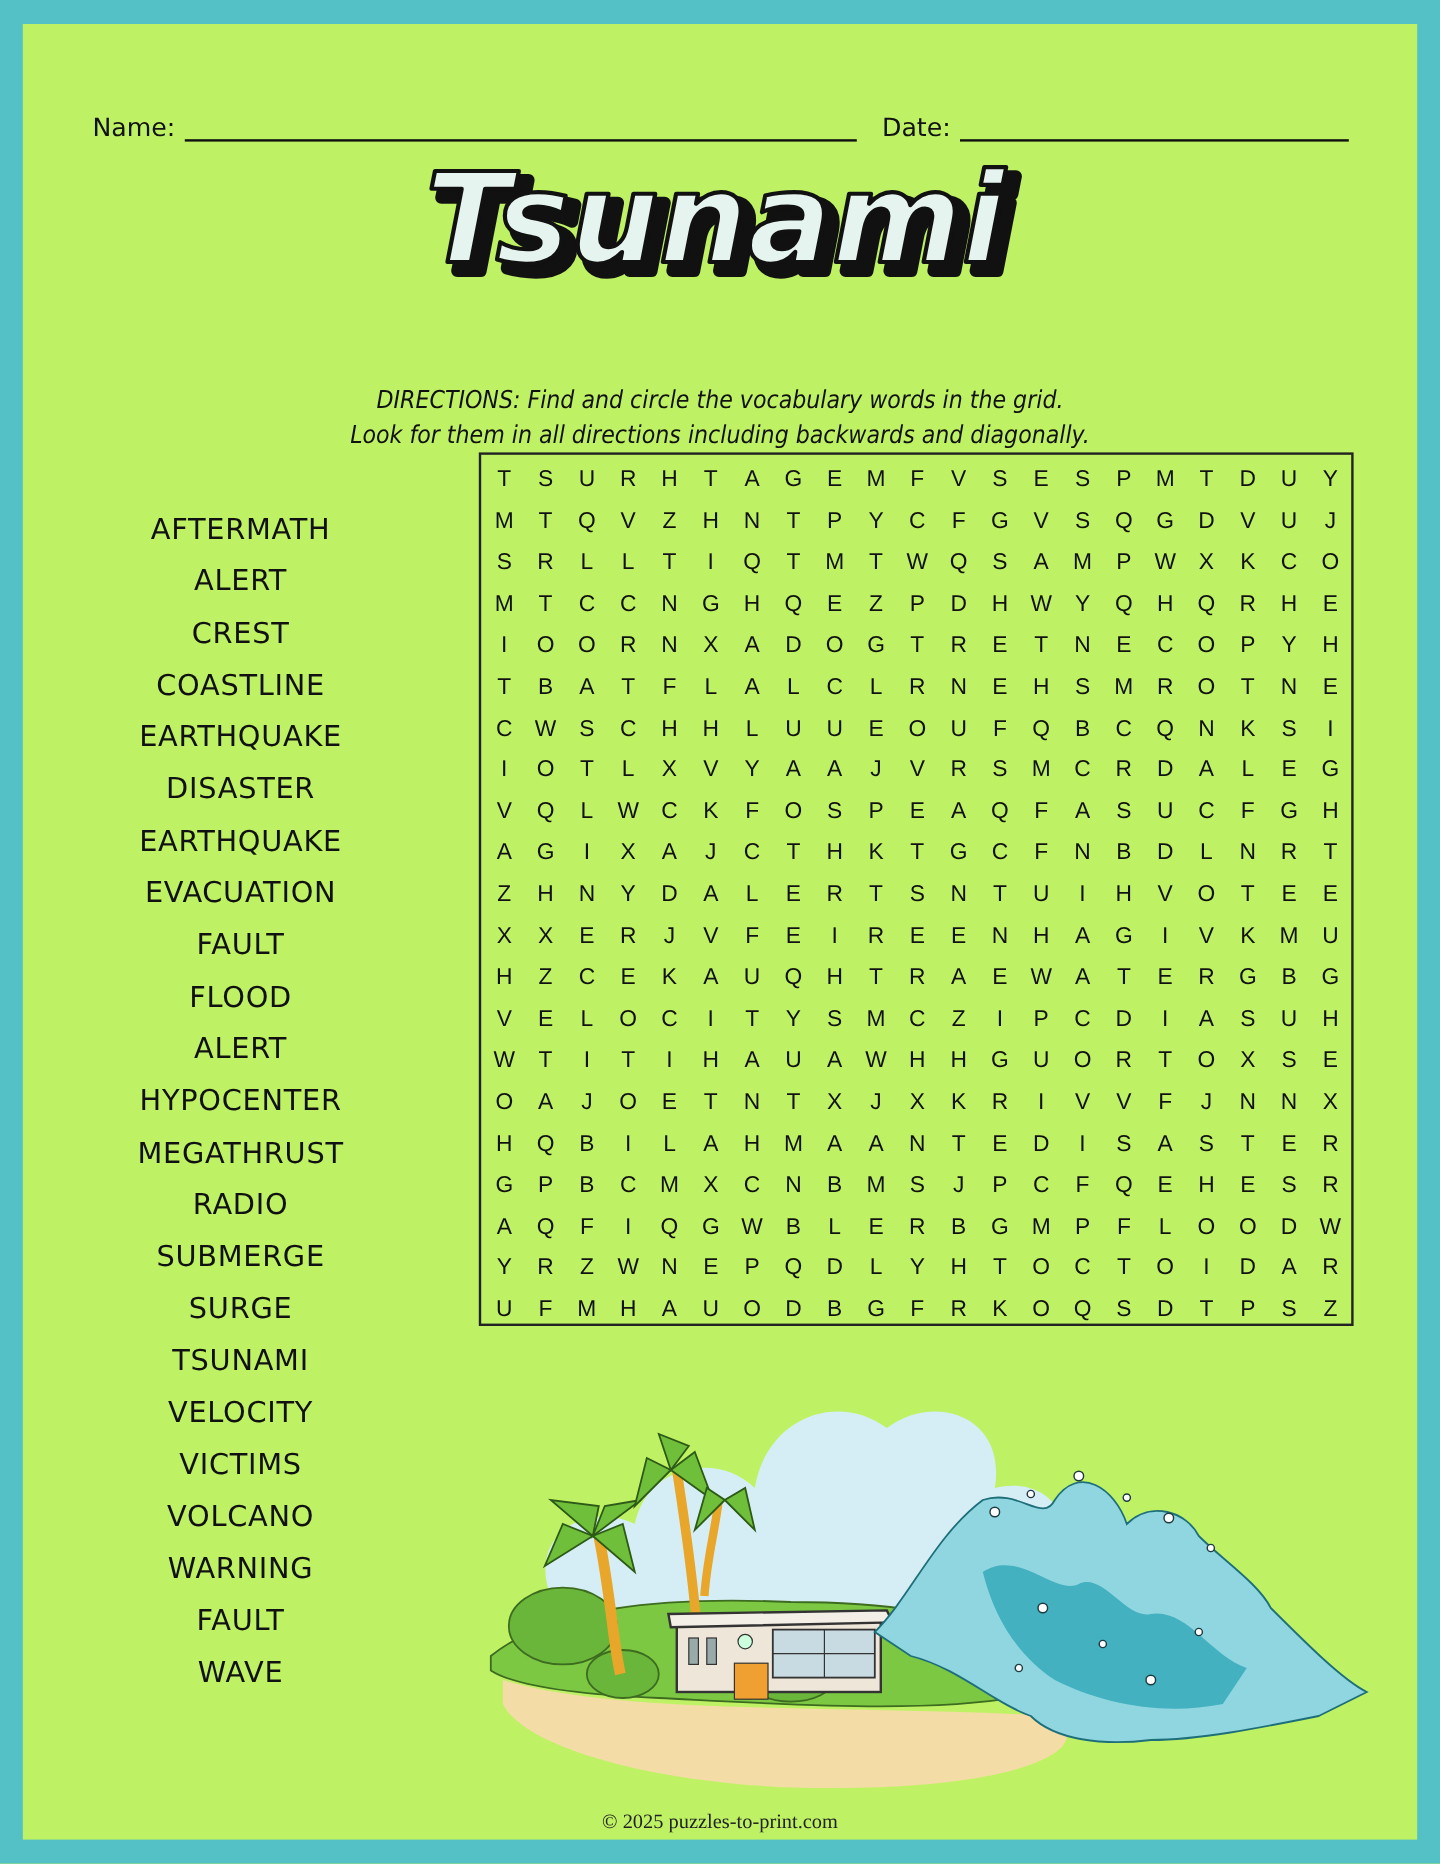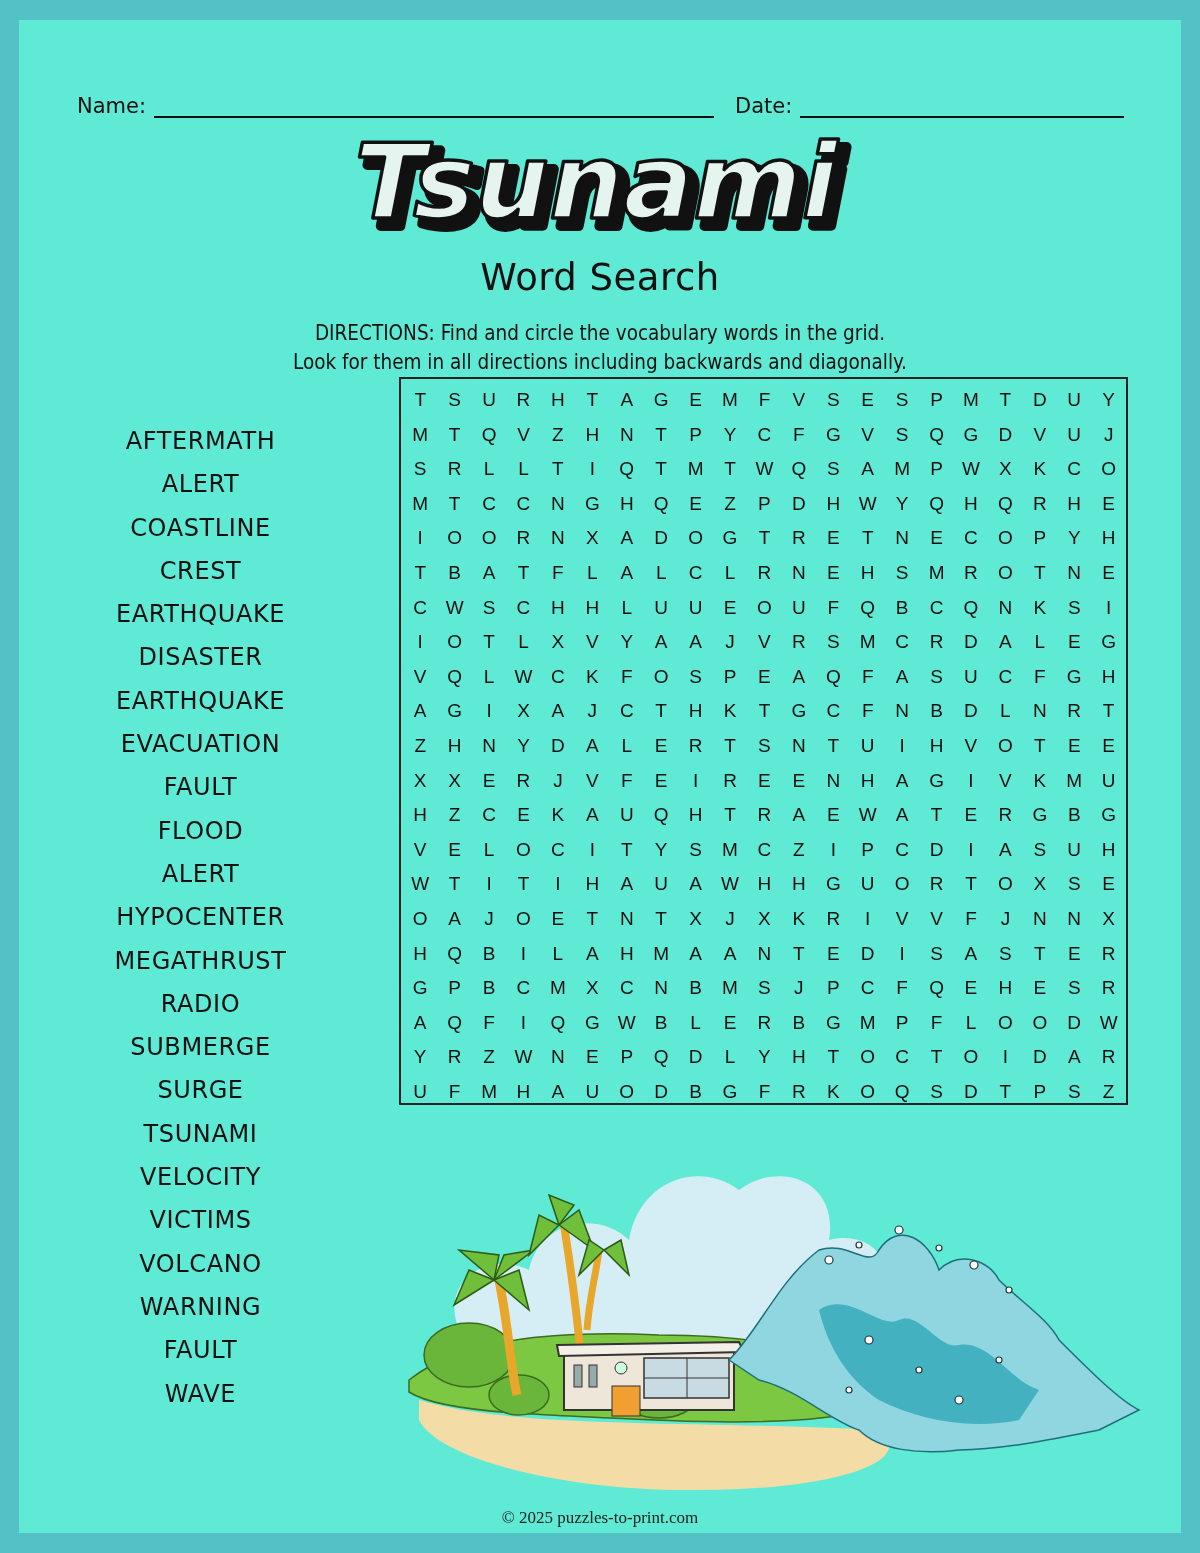--- a/index.html
+++ b/index.html
@@ -7,21 +7,21 @@
     width: 1200px; height: 1553px;
     background: #53c1c5;
     position: relative;
     overflow: hidden;
     font-family: "DejaVu Sans", sans-serif;
   }
   .page {
     position: absolute;
     left: 19px; top: 20px;
     width: 1162px; height: 1513px;
-    background: #5eead4;
+    background: #bef264;
   }
   .hdr-row {
     position: absolute; top: 62px; height: 36px;
     font-family: "DejaVu Sans", sans-serif;
     font-size: 21px; color: #111;
     display: flex; align-items: flex-end;
   }
   .hdr-name { left: 58px; }
   .hdr-date { left: 716px; }
   .hdr-line {
@@ -36,21 +36,21 @@
   .subtitle {
     position: absolute; left: 0; right: 0; top: 236px;
     text-align: center; font-size: 37px; color: #111;
     font-family: "DejaVu Sans", sans-serif; letter-spacing: 0.5px;
   }
   .directions {
     position: absolute; left: 0; right: 0; top: 299px;
     text-align: center; font-size: 20.5px; line-height: 29px; color: #111;
     font-family: "DejaVu Sans Condensed", "DejaVu Sans", sans-serif;
   }
-  .directions div { white-space: nowrap; }
+  .directions div { white-space: nowrap; font-style: italic; }
   .word-list {
     position: absolute; left: 80px; width: 203px; top: 400px;
     list-style: none; margin: 0; padding: 0;
   }
   .word-list li {
     height: 43.3px; line-height: 43.3px;
     text-align: center; font-size: 24px; color: #111;
     letter-spacing: 0.6px;
   }
   .grid {
@@ -89,32 +89,31 @@
     <span>Date:</span>
     <span class="hdr-line" style="width:324px"></span>
   </div>
 
   <div class="title-wrap">
     <svg class="title-svg" width="520" height="130" viewBox="0 0 520 130">
       <text id="title-shadow" x="264" y="108" text-anchor="middle" font-family="DejaVu Sans, sans-serif" font-weight="bold" font-style="italic" font-size="104" fill="#111" stroke="#111" stroke-width="10" stroke-linejoin="round">Tsunami</text>
       <text id="title-main" x="256" y="100" text-anchor="middle" font-family="DejaVu Sans, sans-serif" font-weight="bold" font-style="italic" font-size="104" fill="#e6f4ef" stroke="#111" stroke-width="3.5" stroke-linejoin="round">Tsunami</text>
     </svg>
   </div>
-  <div class="subtitle">Word Search</div>
 
   <div class="directions">
     <div>DIRECTIONS:  Find and circle the vocabulary words in the grid.</div>
     <div>Look for them in all directions including backwards and diagonally.</div>
   </div>
 
   <ul class="word-list" id="word-list">
       <li>AFTERMATH</li>
       <li>ALERT</li>
+      <li>CREST</li>
       <li>COASTLINE</li>
-      <li>CREST</li>
       <li>EARTHQUAKE</li>
       <li>DISASTER</li>
       <li>EARTHQUAKE</li>
       <li>EVACUATION</li>
       <li>FAULT</li>
       <li>FLOOD</li>
       <li>ALERT</li>
       <li>HYPOCENTER</li>
       <li>MEGATHRUST</li>
       <li>RADIO</li>

